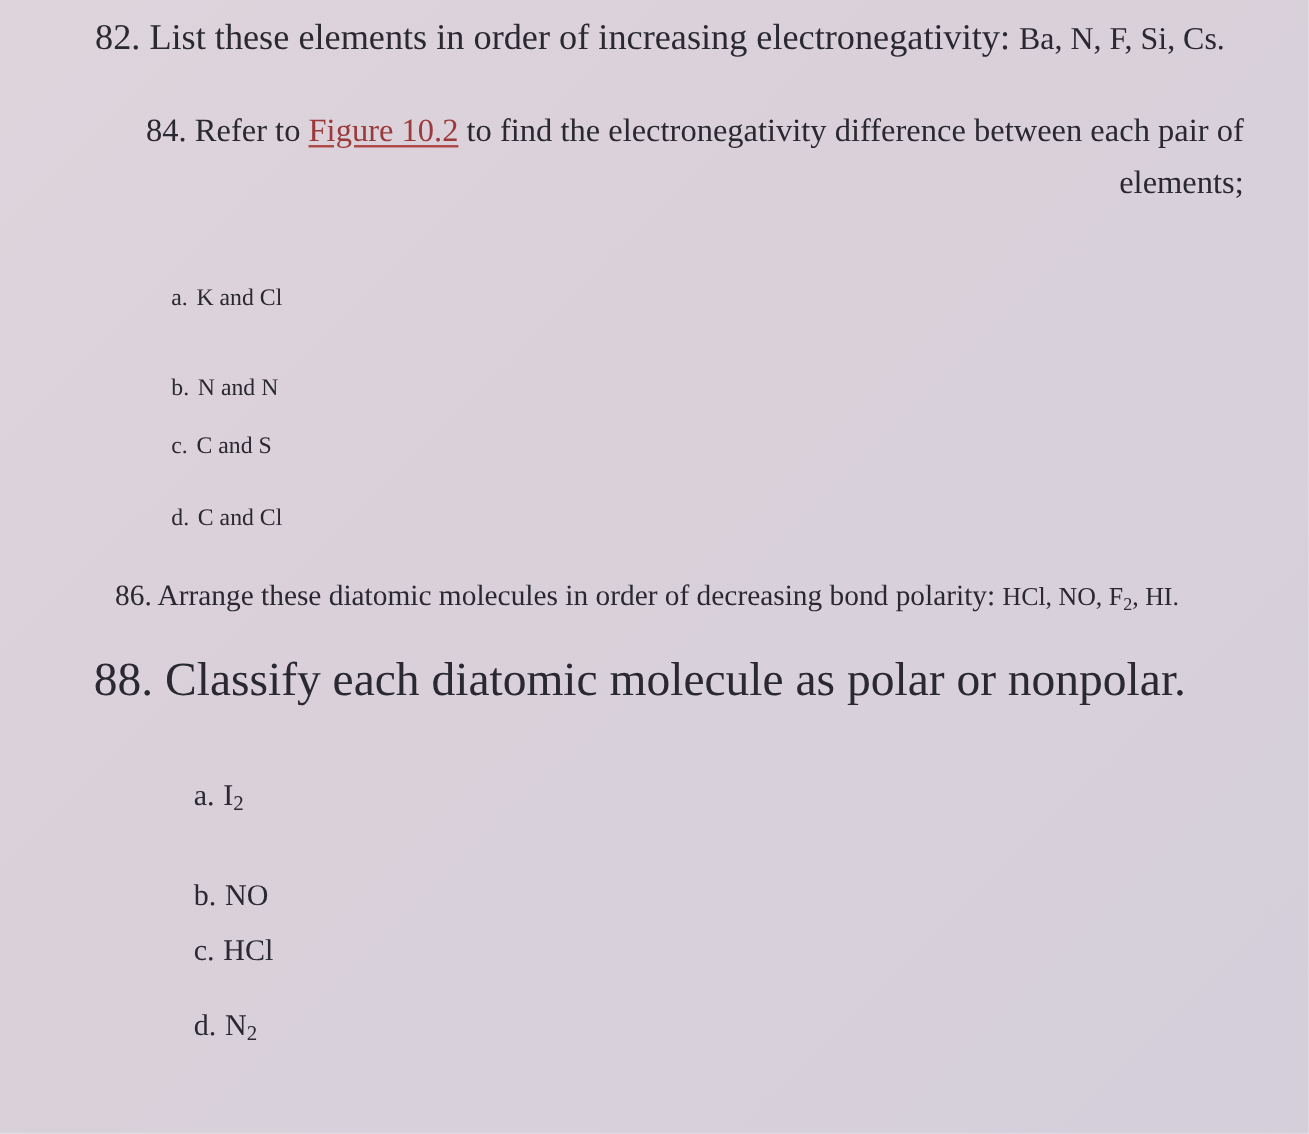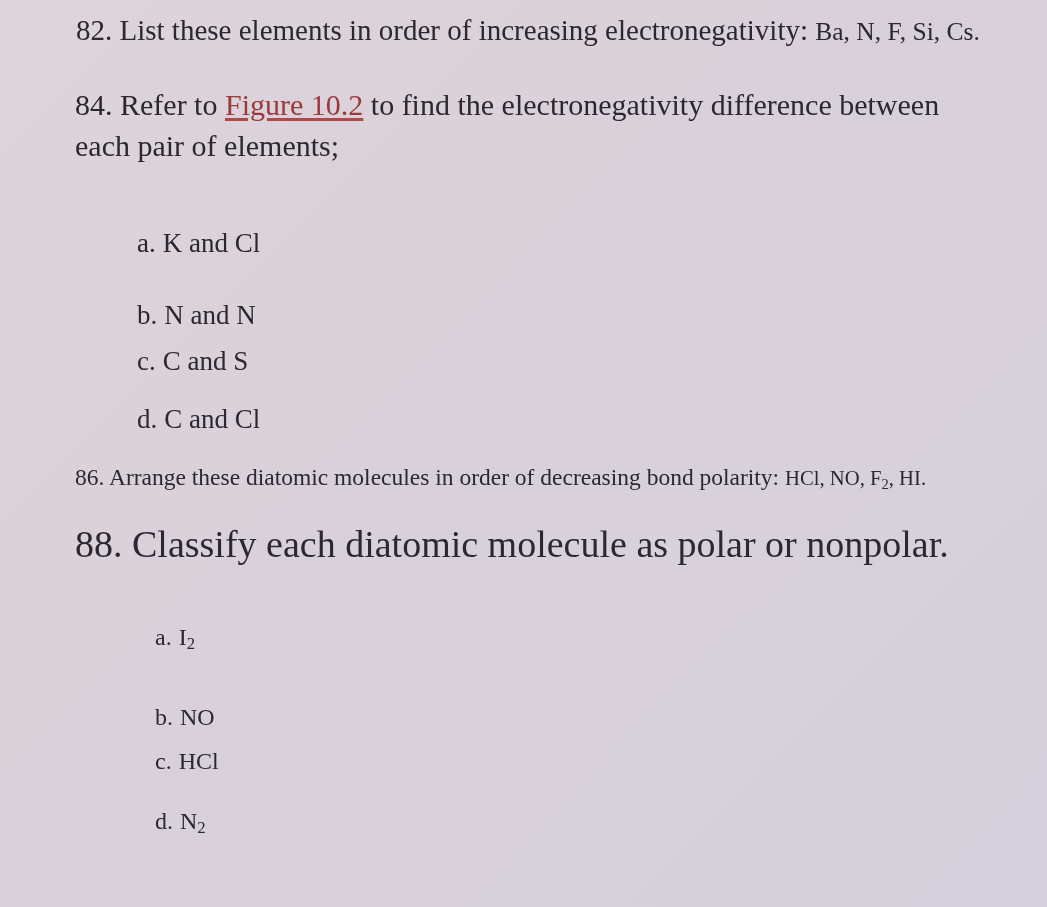--- a/index.html
+++ b/index.html
@@ -14,37 +14,37 @@
       font-family: "Liberation Serif", "DejaVu Serif", serif;
       color: #2a2830;
       position: relative;
     }
     .q {
       position: absolute;
       white-space: nowrap;
       font-family: Liberation Serif, serif;
     }
     .q82 { left: 76px; top: 14px; font-size: 29px; }
-    .q84 { left: 75px; top: 84px; font-size: 30px; line-height: 41px; white-space: normal; width: 920px; }
+    .q84 { left: 75px; top: 84px; font-size: 26px; line-height: 41px; white-space: normal; width: 920px; text-align: right; }
     .q84 .line2, .q84 .line3 { display: block; padding-left: 31px; }
-    .q86 { left: 75px; top: 464px; font-size: 23.5px; }
+    .q86 { left: 92px; top: 464px; font-size: 23.5px; }
     .q88 { left: 75px; top: 522px; font-size: 38px; }
     .link {
       color: #9a3a3a;
       text-decoration: underline;
       text-decoration-color: #b04a4a;
       text-underline-offset: 3px;
       cursor: pointer;
     }
     .elem { font-size: 0.88em; }
     .opt {
       position: absolute;
       white-space: nowrap;
     }
-    .opt84 { left: 137px; font-size: 27px; }
+    .opt84 { left: 137px; font-size: 19px; }
     .opt88 { left: 155px; font-size: 24px; margin-top: 20px; }
     .opt .letter { margin-right: 7px; }
     sub { font-size: 0.7em; vertical-align: -0.25em; line-height: 0; }
   </style>
 </head>
 <body>
 
 <div class="q q82">
   <span>82.</span>
   <span>List these elements in order of increasing electronegativity:</span>

